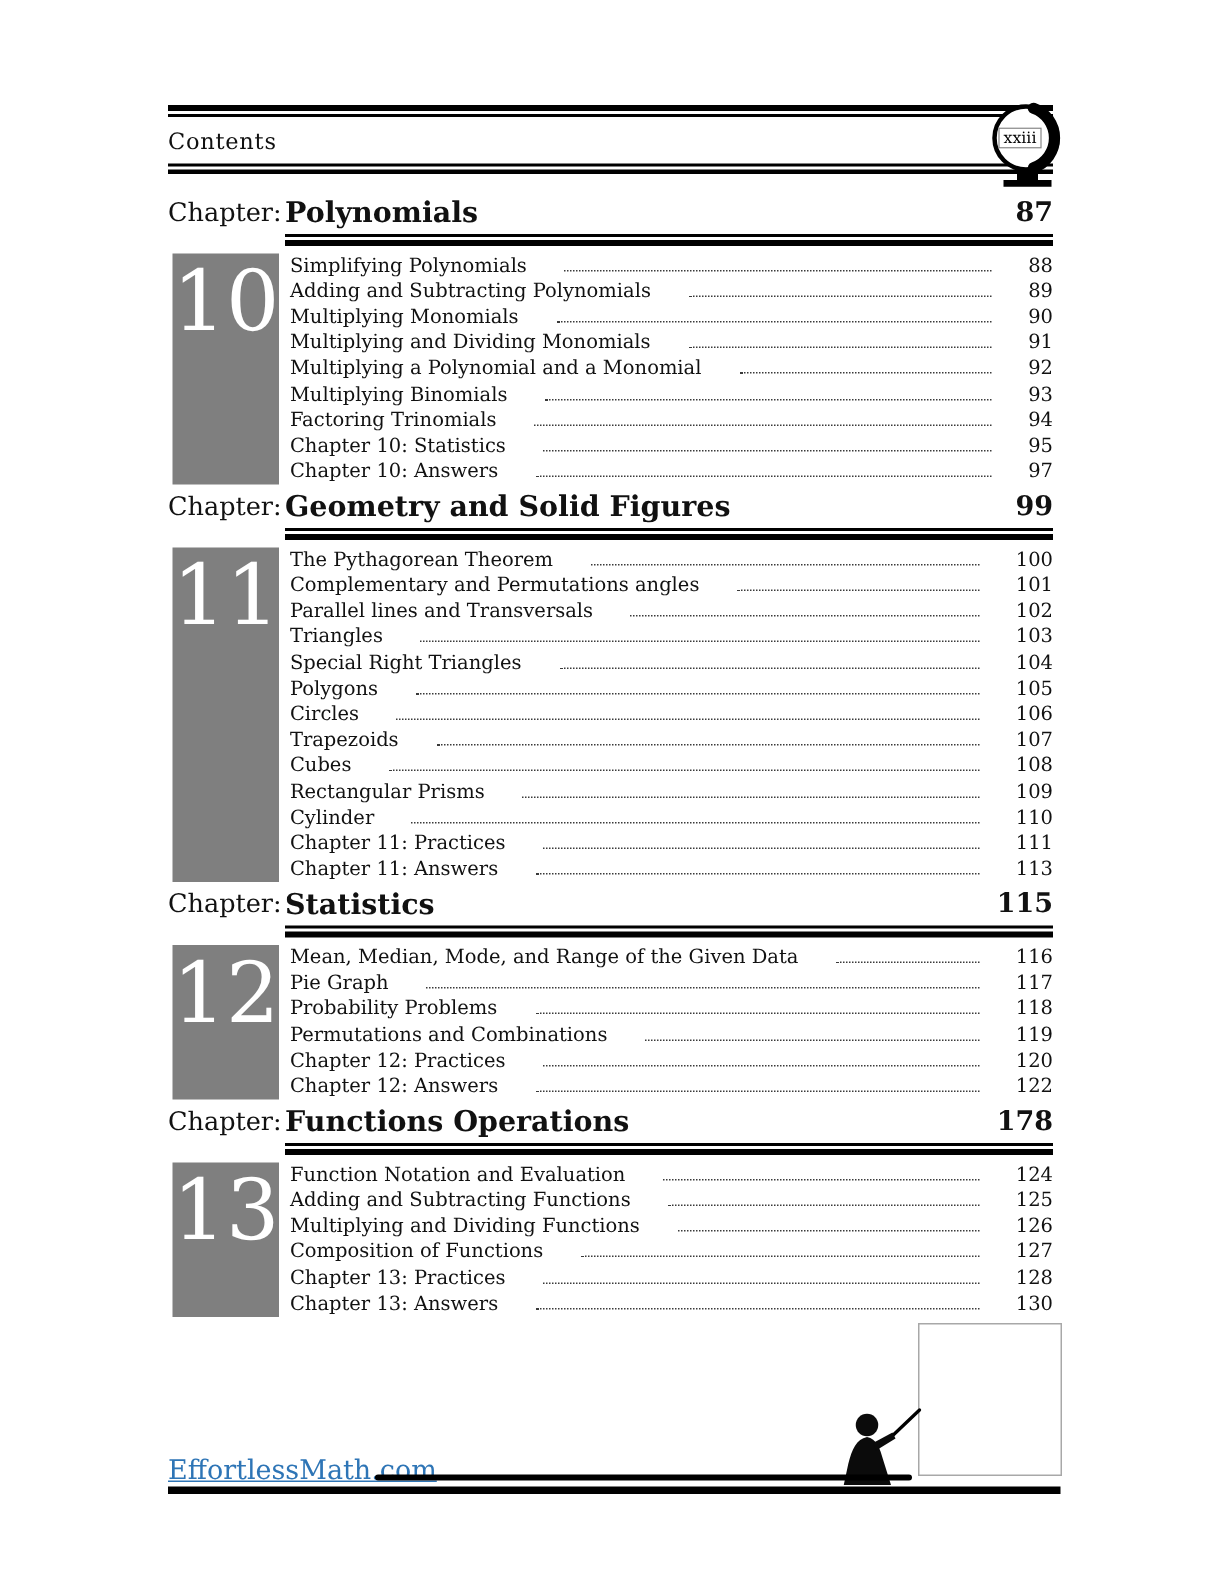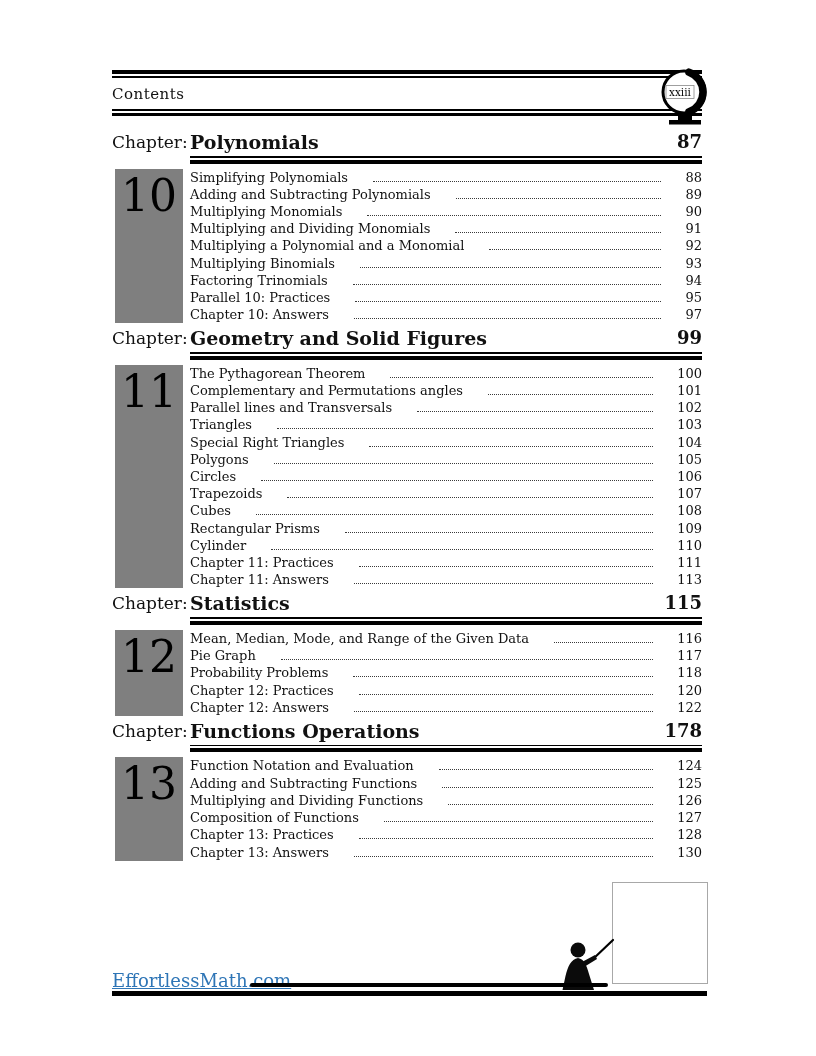--- a/index.html
+++ b/index.html
@@ -23,22 +23,22 @@
   .chapter { margin-top:3px; }
   .chapter:first-of-type { margin-top:14px; }
   .chapter-heading { display:flex; align-items:flex-end; line-height:24px; }
   .chapter-label { width:78px; font-size:17px; flex:0 0 78px; }
   .chapter-title { font-weight:bold; font-size:19px; flex:1 1 auto; }
   .chapter-pageno { font-weight:bold; font-size:18px; }
   .title-rule { margin-left:78px; margin-top:2px; }
   .title-rule .thin  { height:1.5px; background:#000; }
   .title-rule .thick { height:4px;   background:#000; margin-top:2px; }
   .chapter-body { display:flex; align-items:stretch; margin-top:5px; }
-  .numbox { flex:0 0 68px; margin-left:3px; background:#7f7f7f; color:#000000;
-            text-align:center; font-size:44px; line-height:1.12; padding-top:2px;
+  .numbox { flex:0 0 68px; margin-left:3px; background:#7f7f7f; color:#ffffff;
+            text-align:center; font-size:56px; line-height:1.12; padding-top:2px;
             box-sizing:border-box; }
   .entries { flex:1 1 auto; margin-left:7px; }
   .entry { display:flex; align-items:baseline; font-size:13px; line-height:17.2px;gap:21px; }
   .entry-title { white-space:nowrap; }
   .leader { flex:1 1 auto; min-width:12px; border-bottom:1.6px dotted #3a3a3a;
             margin:0 3px 3.5px 4px; }
   .entry-page { white-space:nowrap; }
 
   
   .whiteboard { position:absolute; left:612px; top:882px; width:96px; height:102px;
@@ -126,21 +126,21 @@
     <span class="entry-page">93</span>
   </div>
 
   <div class="entry">
     <span class="entry-title">Factoring Trinomials</span>
     <span class="leader"></span>
     <span class="entry-page">94</span>
   </div>
 
   <div class="entry">
-    <span class="entry-title">Parallel 10: Practices</span>
+    <span class="entry-title">Chapter 10: Statistics</span>
     <span class="leader"></span>
     <span class="entry-page">95</span>
   </div>
 
   <div class="entry">
     <span class="entry-title">Chapter 10: Answers</span>
     <span class="leader"></span>
     <span class="entry-page">97</span>
   </div>
 </div>
@@ -265,20 +265,25 @@
     <span class="leader"></span>
     <span class="entry-page">117</span>
   </div>
 
   <div class="entry">
     <span class="entry-title">Probability Problems</span>
     <span class="leader"></span>
     <span class="entry-page">118</span>
   </div>
 
+  <div class="entry">
+    <span class="entry-title">Permutations and Combinations</span>
+    <span class="leader"></span>
+    <span class="entry-page">119</span>
+  </div>
 
   <div class="entry">
     <span class="entry-title">Chapter 12: Practices</span>
     <span class="leader"></span>
     <span class="entry-page">120</span>
   </div>
 
   <div class="entry">
     <span class="entry-title">Chapter 12: Answers</span>
     <span class="leader"></span>

